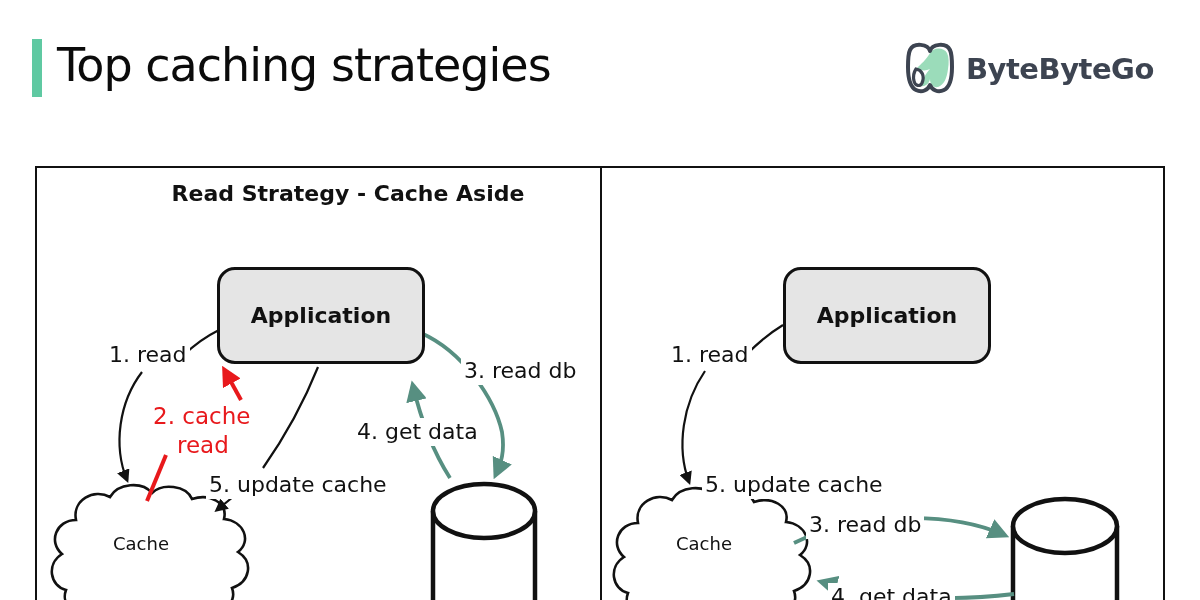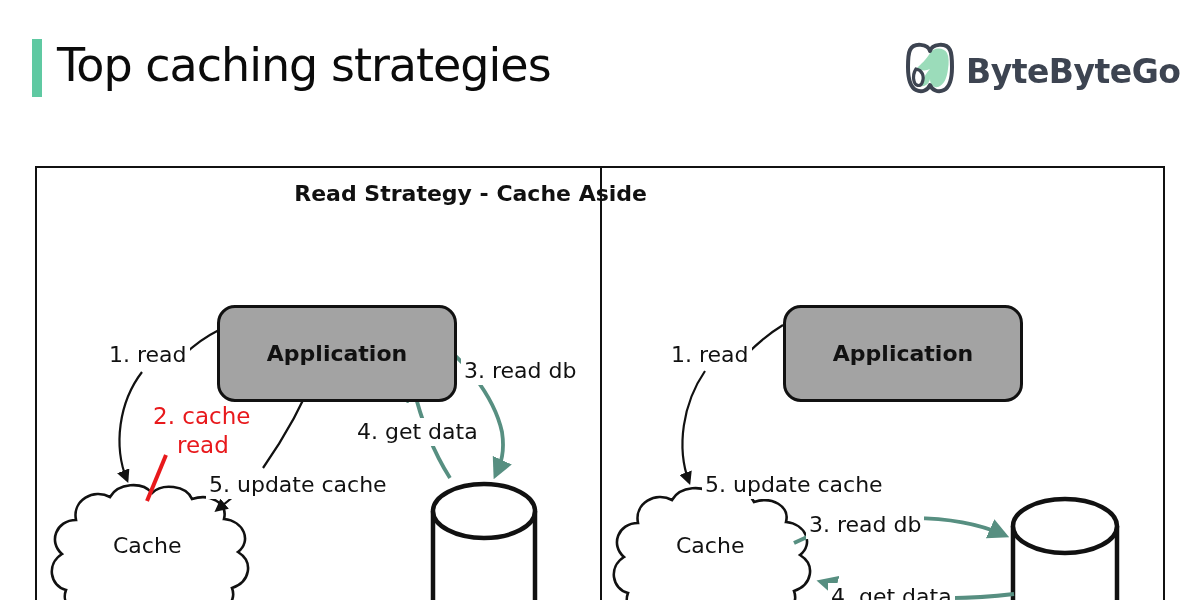--- a/index.html
+++ b/index.html
@@ -8,45 +8,45 @@
     background:#ffffff; font-family:"DejaVu Sans", sans-serif; color:#111;
   }
   
   .accent-bar { position:absolute; left:32px; top:39px; width:10px; height:58px; background:#5fc9a2; }
   .main-title {
     position:absolute; left:57px; top:38px; font-size:46px; font-weight:400;
     letter-spacing:-1px; color:#0b0b0b; white-space:nowrap;
   }
   .logo { position:absolute; left:903px; top:40px; width:54px; height:54px; }
   .brand {
-    position:absolute; left:966px; top:52px; font-size:33px; font-weight:700;
+    position:absolute; left:966px; top:52px; font-size:29px; font-weight:700;
     color:#3d4451; letter-spacing:-0.5px; white-space:nowrap;
   }
   
   .panel { position:absolute; top:166px; height:480px; border:2px solid #111; box-sizing:border-box; background:transparent; z-index:0; }
   .panel-1 { left:35px;  width:567px; }
   .panel-2 { left:600px; width:565px; border-left:none; }
   .panel-title {
     position:absolute; top:181px; text-align:center; font-size:22px; font-weight:700;
     white-space:nowrap; z-index:3;
   }
-  .panel-title-1 { left:35px;  width:612px;text-align:right; }
+  .panel-title-1 { left:42px;  width:612px; }
   .panel-title-2 { left:600px; width:565px; }
   
   .wires { position:absolute; left:0; top:0; width:1200px; height:600px; z-index:1; }
   
   .app-box {
-    position:absolute; top:267px; width:240px; height:97px; box-sizing:border-box;
-    border:3px solid #111; border-radius:18px; background:#a3a3a3;
+    position:absolute; top:267px; width:208px; height:97px; box-sizing:border-box;
+    border:3px solid #111; border-radius:18px; background:#e5e5e5;
     display:flex; align-items:center; justify-content:center;
-    font-size:22px; font-weight:700; z-index:2;margin-top:38px;
+    font-size:22px; font-weight:700; z-index:2;
   }
   .app-box-1 { left:217px; }
   .app-box-2 { left:783px; }
-  .cache-label { position:absolute; top:533px; font-size:22px; z-index:2; white-space:nowrap;text-align:right; }
+  .cache-label { position:absolute; top:533px; font-size:18px; z-index:2; white-space:nowrap;text-align:right; }
   .cache-label-1 { left:113px; }
   .cache-label-2 { left:676px; }
   
   .lbl {
     position:absolute; font-size:22px; color:#111; background:#fff;
     padding:0 3px; white-space:nowrap; z-index:2; line-height:1.25;
   }
   .lbl-red { color:#e8191c; font-size:23px; }
 </style>
 </head>

